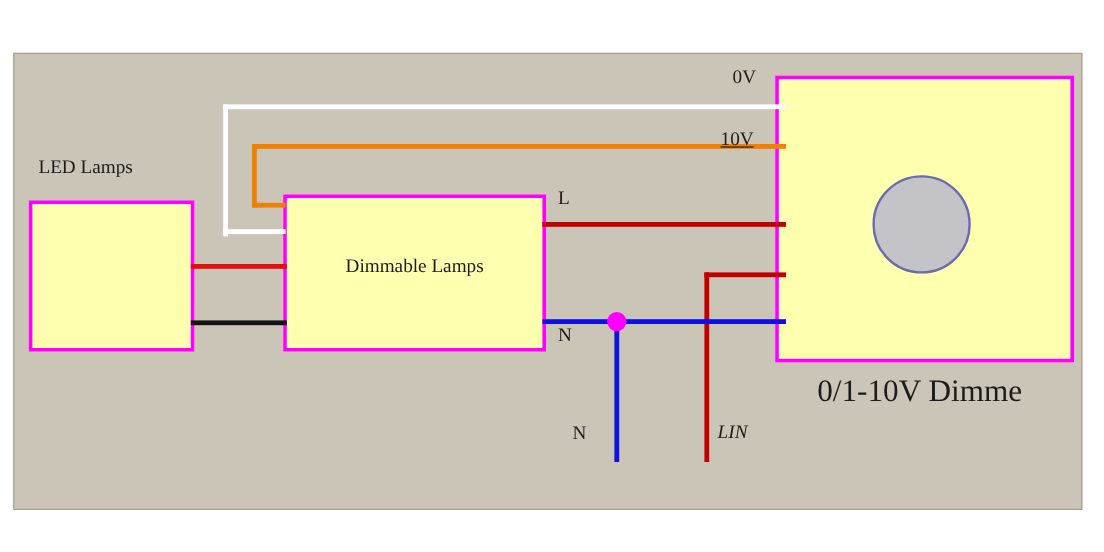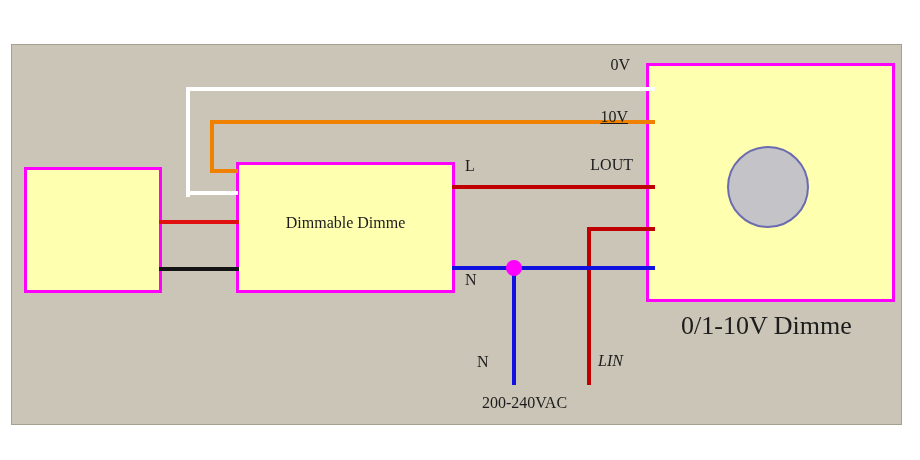--- a/index.html
+++ b/index.html
@@ -126,25 +126,24 @@
 
   <div id="w-lin-h" class="wire w-darkred"></div>
   <div id="w-lin-v" class="wire w-darkred"></div>
 
   <div id="w-n-h" class="wire w-blue"></div>
   <div id="w-n-v" class="wire w-blue"></div>
   <div class="junction"></div>
 
   <div class="knob"></div>
 
-  <div id="lbl-driver" class="lbl">Dimmable Dimme</div>
+  <div id="lbl-led" class="lbl">LED Lamps</div>
+  <div id="lbl-driver" class="lbl">Dimmable Lamps</div>
   <div id="lbl-dimmer" class="lbl">0/1-10V Dimme</div>
 
   <div id="lbl-0v" class="lbl right">0V</div>
   <div id="lbl-10v" class="lbl right">10V</div>
   <div id="lbl-l" class="lbl">L</div>
-  <div id="lbl-lout" class="lbl right">LOUT</div>
   <div id="lbl-n-mid" class="lbl">N</div>
   <div id="lbl-n-bottom" class="lbl">N</div>
   <div id="lbl-lin" class="lbl">LIN</div>
-  <div id="lbl-supply" class="lbl">200-240VAC</div>
 
 </div>
 
 </body></html>

